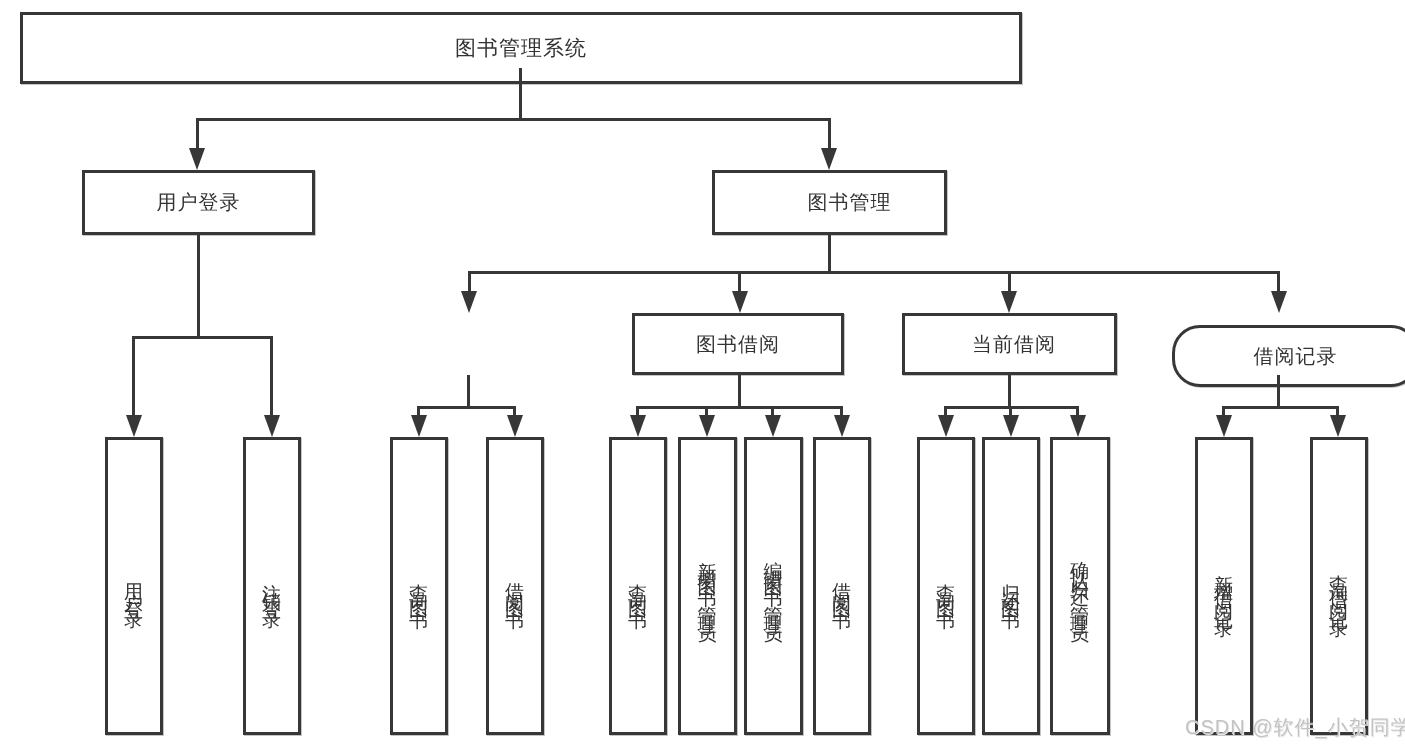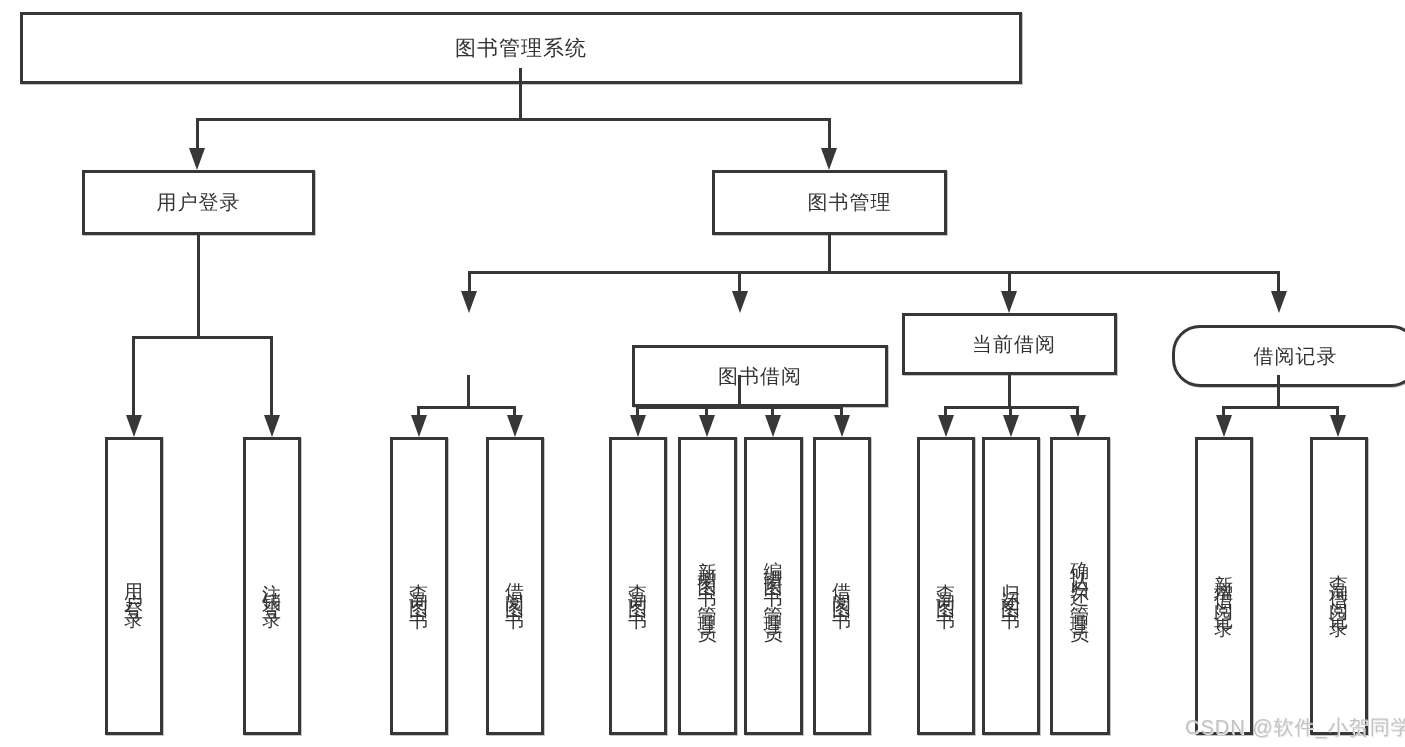--- a/index.html
+++ b/index.html
@@ -81,21 +81,21 @@
     <span class="hlabel">图书管理系统</span>
   </div>
 
   <div class="box" style="left:82px; top:170px; width:233px; height:65px;">
     <span class="hlabel">用户登录</span>
   </div>
   <div class="box" style="left:712px; top:170px; width:235px; height:65px;padding-left:40px;">
     <span class="hlabel">图书管理</span>
   </div>
 
-  <div class="box" style="left:632px; top:313px; width:256px; height:62px;margin-top:32px;">
+  <div class="box" style="left:632px; top:313px; width:212px; height:62px;">
     <span class="hlabel">图书借阅</span>
   </div>
   <div class="box" style="left:902px; top:313px; width:215px; height:62px;padding-left:9px;">
     <span class="hlabel">当前借阅</span>
   </div>
   <div class="box" style="left:1172px; top:325px; width:247px; height:62px;border-radius:28px;">
     <span class="hlabel">借阅记录</span>
   </div>
 
   <div class="box" style="left:105px; top:437px; width:58px; height:298px;">

